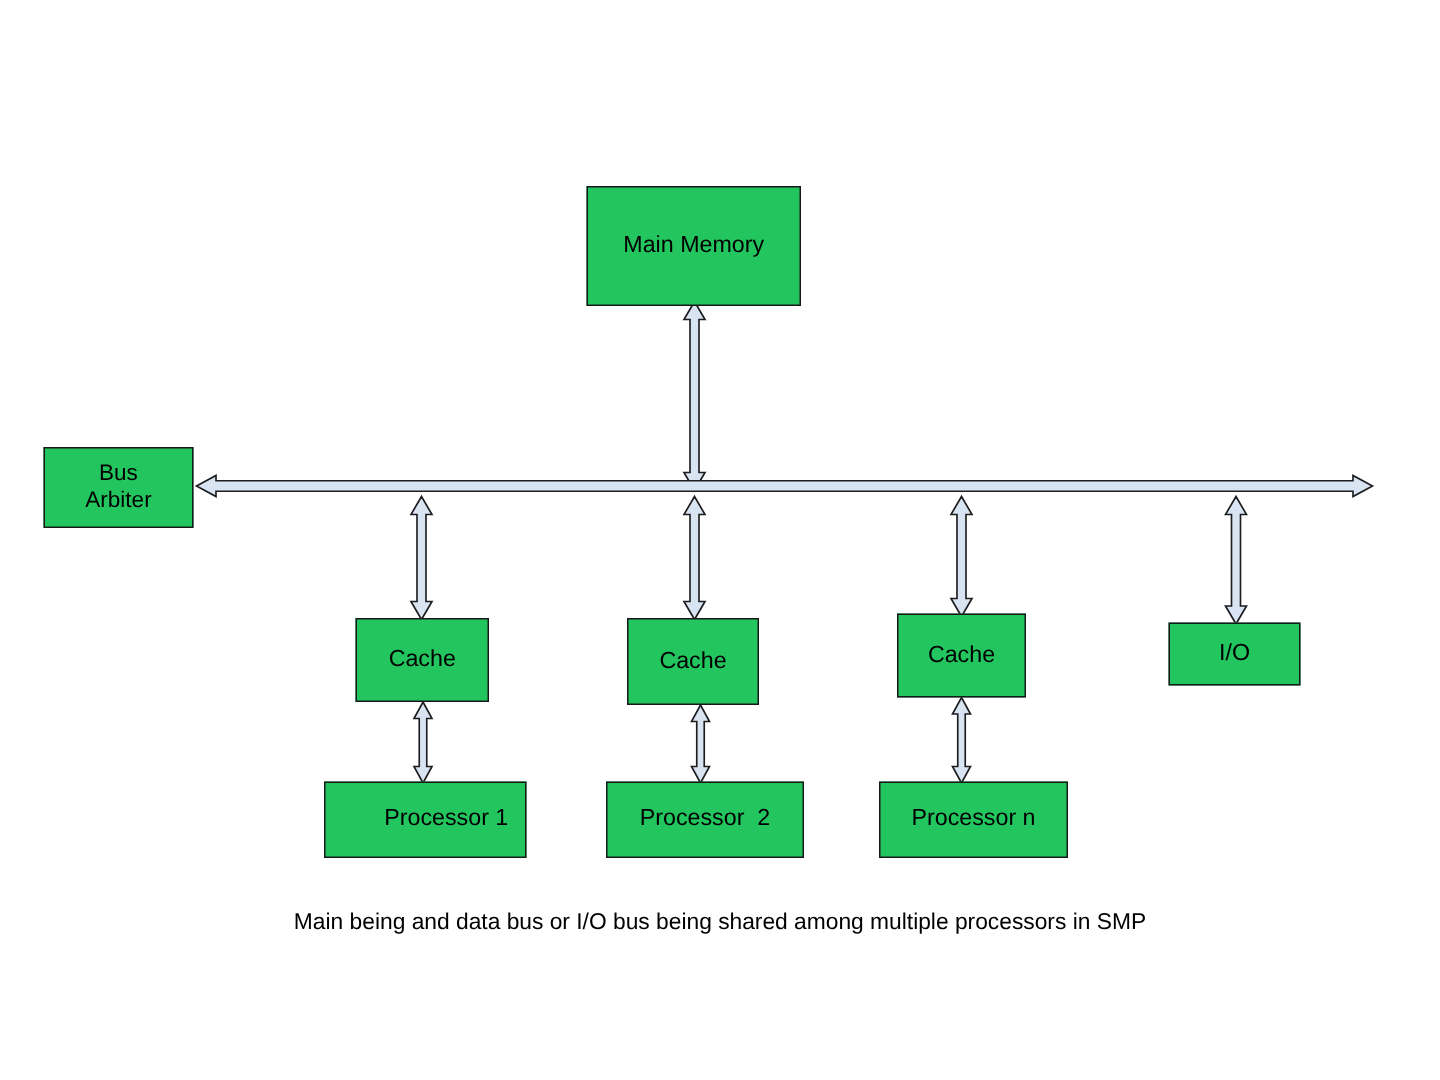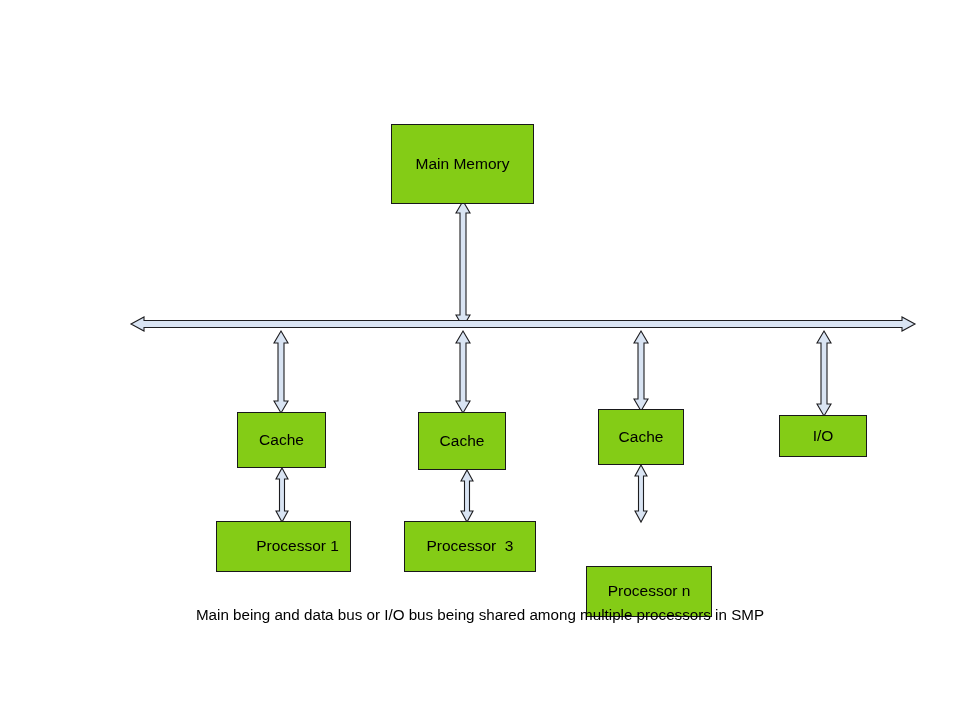--- a/index.html
+++ b/index.html
@@ -14,21 +14,21 @@
   #canvas {
     position: relative;
     width: 960px;
     height: 720px;
     background: #ffffff;
     overflow: hidden;
   }
   .node {
     position: absolute;
     box-sizing: border-box;
-    background: #84cc16;
+    background: #22c55e;
     border: 1.4px solid #18181a;
     display: flex;
     align-items: center;
     justify-content: center;
     text-align: center;
     color: #000000;
     font-family: "Liberation Sans", sans-serif;
     font-size: 15.5px;
     line-height: 1.22;
     white-space: pre;
@@ -39,21 +39,21 @@
   }
   
   #node-main-memory { left: 391px; top: 124px; width: 143px; height: 80px; }
   #node-bus-arbiter { left: 29px;  top: 298px; width: 100px; height: 54px; font-size: 15px; }
   #node-cache-1 { left: 237px; top: 412px; width: 89px; height: 56px; }
   #node-cache-2 { left: 418px; top: 412px; width: 88px; height: 58px; }
   #node-cache-3 { left: 598px; top: 409px; width: 86px; height: 56px; }
   #node-io      { left: 779px; top: 415px; width: 88px; height: 42px; justify-content: center; }
   #node-proc-1  { left: 216px; top: 521px; width: 135px; height: 51px; padding-left: 28px; }
   #node-proc-2  { left: 404px; top: 521px; width: 132px; height: 51px; }
-  #node-proc-n  { left: 586px; top: 521px; width: 126px; height: 51px; margin-top: 45px; }
+  #node-proc-n  { left: 586px; top: 521px; width: 126px; height: 51px; }
 
   .arrow-svg {
     position: absolute;
     overflow: visible;
     pointer-events: none;
   }
   .arrow-shape {
     fill: #d9e4f3;
     stroke: #1d1d20;
     stroke-width: 1.1;
@@ -109,20 +109,24 @@
   </svg>
 
   <svg class="arrow-svg" style="left:631px; top:464px;" width="20" height="59" viewBox="0 0 20 59">
     <polygon class="arrow-shape" points="10,1 16,12 12.5,12 12.5,47 16,47 10,58 4,47 7.5,47 7.5,12 4,12"></polygon>
   </svg>
 
   <div class="node" id="node-main-memory">
     <span class="node-label">Main Memory</span>
   </div>
 
+  <div class="node" id="node-bus-arbiter">
+    <span class="node-label">Bus
+Arbiter</span>
+  </div>
 
   <div class="node" id="node-cache-1">
     <span class="node-label">Cache</span>
   </div>
 
   <div class="node" id="node-cache-2">
     <span class="node-label">Cache</span>
   </div>
 
   <div class="node" id="node-cache-3">
@@ -131,21 +135,21 @@
 
   <div class="node" id="node-io">
     <span class="node-label">I/O</span>
   </div>
 
   <div class="node" id="node-proc-1">
     <span class="node-label">Processor 1</span>
   </div>
 
   <div class="node" id="node-proc-2">
-    <span class="node-label">Processor  3</span>
+    <span class="node-label">Processor  2</span>
   </div>
 
   <div class="node" id="node-proc-n">
     <span class="node-label">Processor n</span>
   </div>
 
   <div class="caption">Main being and data bus or I/O bus being shared among multiple processors in SMP</div>
 
 </div>
 

